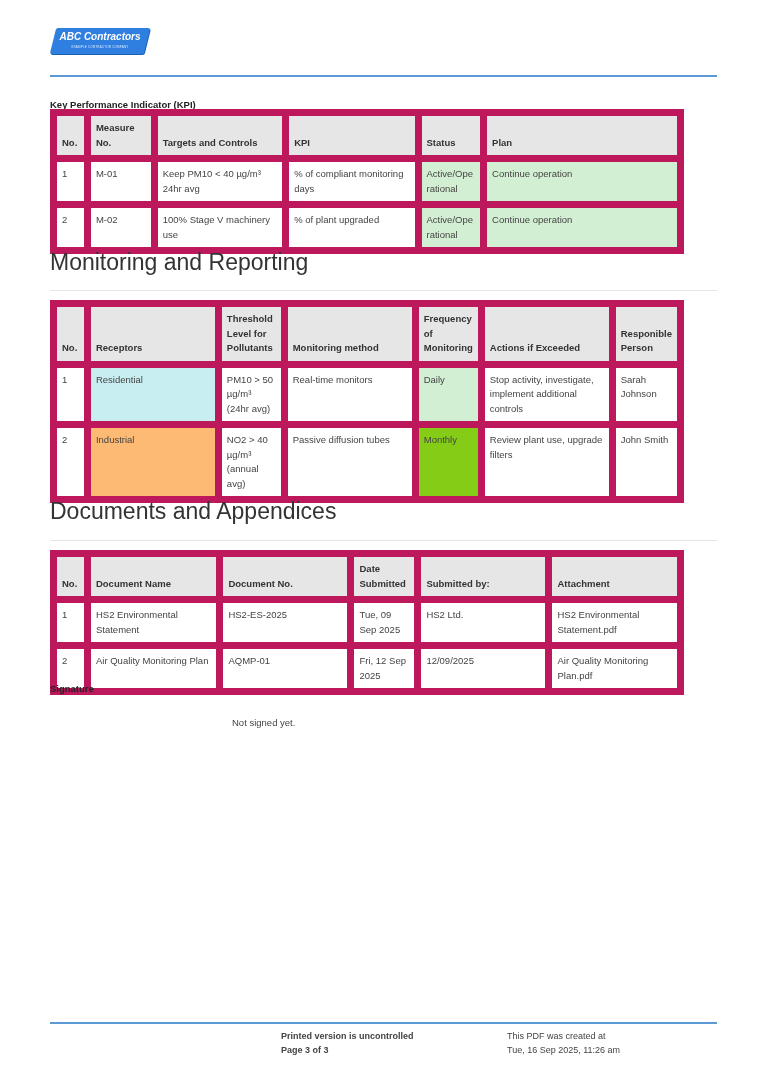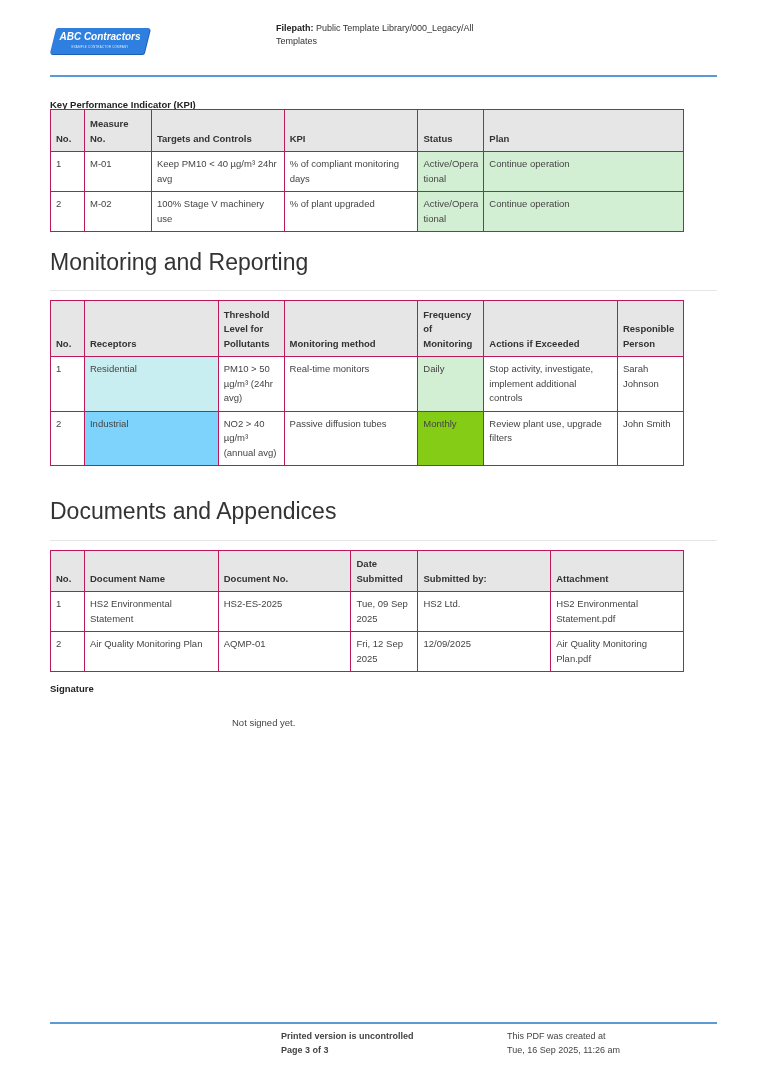--- a/index.html
+++ b/index.html
@@ -13,26 +13,26 @@
   .logo .tag { position: absolute; left: 0; top: 17px; width: 94px; text-align: center; color: #d6e8ff; font-size: 3px; letter-spacing: 0.2px; }
 
   .meta-block { position: absolute; font-size: 9px; line-height: 13px; color: #333; }
   .meta-block b { font-weight: bold; color: #222; }
   .meta-filepath { left: 226px; top: 22px; width: 210px; }
   .meta-template { left: 458px; top: 22px; width: 220px; }
 
   .kpi-title { position: absolute; left: 50px; top: 91px; font-size: 9.5px; font-weight: bold; color: #222; margin-top: 8px; }
 
   table { position: absolute; left: 50px; border-collapse: collapse; font-size: 9.5px; line-height: 14.5px; color: #444; }
-  th, td { border: 1px solid #be185d; padding: 5px 5px; vertical-align: top; text-align: left; }
+  th, td { border: 7px solid #be185d; padding: 5px 5px; vertical-align: top; text-align: left; }
   th { background: #e6e6e6; font-weight: bold; color: #333; vertical-align: bottom; }
   td { background: #fff; }
   .green { background: #d3efd3; }
   .cyan { background: #c9eef2; }
-  .grey { background: #7dd3fc; }
+  .grey { background: #fdba74; }
   .lav { background: #84cc16; }
 
   .kpi-table { top: 109px; width: 634px; }
   .kpi-table th { height: 42px; }
   .kpi-table td { height: 40px; }
 
   .section-title { position: absolute; left: 50px; font-size: 23px; color: #333; font-weight: normal; }
   .section-rule { position: absolute; left: 50px; width: 667px; height: 1px; background: #e6e6e6; }
 
   .mon-table { top: 300px; width: 634px; }
@@ -51,24 +51,20 @@
   .footer-right { left: 507px; }
 </style>
 </head>
 <body>
 
 <div class="header">
   <div class="logo">
     <div class="shape"></div>
     <div class="name">ABC Contractors</div>
     <div class="tag">EXAMPLE CONTRACTOR COMPANY</div>
-  </div>
-  <div class="meta-block meta-filepath">
-    <b>Filepath:</b>
-    <span>Public Template Library/000_Legacy/All Templates</span>
   </div>
 </div>
 
 <div class="kpi-title">Key Performance Indicator (KPI)</div>
 <table class="kpi-table">
   <colgroup>
       <col style="width:34px">
       <col style="width:67px">
       <col style="width:133px">
       <col style="width:134px">

